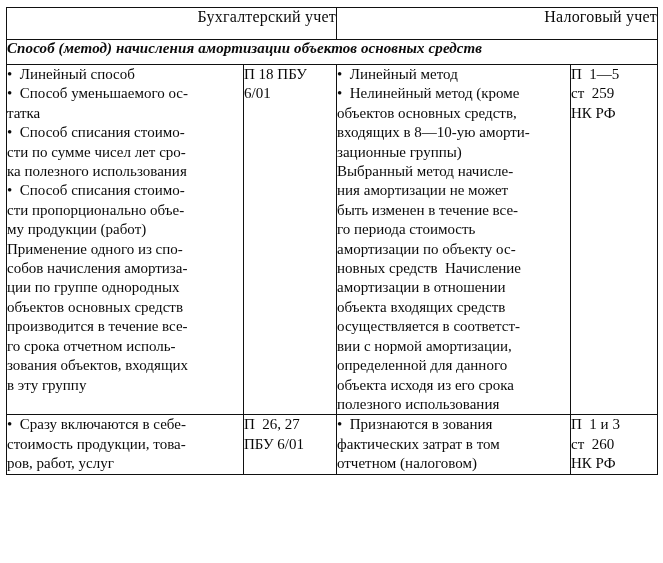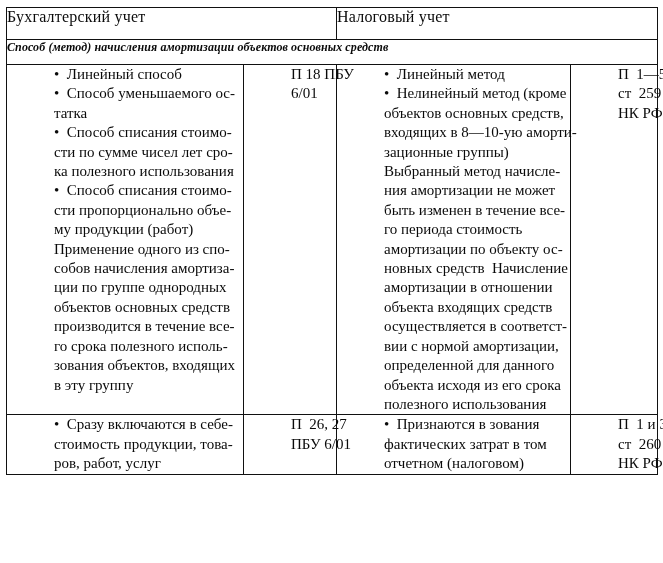--- a/index.html
+++ b/index.html
@@ -40,47 +40,46 @@
   }
 
   
   col.c1 { width: 237px; }
   col.c2 { width: 93px; }
   col.c3 { width: 234px; }
   col.c4 { width: 87px; }
 
   td.hdr-top,
   td.hdr-sub {
-    text-align: left;
+    text-align: right;
     vertical-align: middle;
     font-size: 16px;
     letter-spacing: 0.2px;
   }
   td.hdr-top { height: 31px; }
   td.hdr-sub { height: 34px; }
 
   td.section {
     height: 24px;
     vertical-align: middle;
     padding: 0 0 0 8px;
     font-style: italic;
     font-weight: bold;
-    font-size: 12px;
+    font-size: 15px;
     letter-spacing: 0.1px;
   }
 
   td.body-cell {
     padding: 3px 5px 4px 6px;
     line-height: 19.4px;
     font-size: 15px;
   }
 
   .lines > div {
     white-space: pre;
-    margin-left: 47px;
   }
 </style>
 </head>
 <body>
 
 <div class="page">
 
   <table class="doc-table">
     <colgroup>
       <col class="c1">
@@ -110,21 +109,21 @@
               <div>сти по сумме чисел лет сро-</div>
               <div>ка полезного использования</div>
               <div>•  Способ списания стоимо-</div>
               <div>сти пропорционально объе-</div>
               <div>му продукции (работ)</div>
               <div>Применение одного из спо-</div>
               <div>собов начисления амортиза-</div>
               <div>ции по группе однородных</div>
               <div>объектов основных средств</div>
               <div>производится в течение все-</div>
-              <div>го срока полезного исполь-</div>
+              <div>го срока отчетном исполь-</div>
               <div>зования объектов, входящих</div>
               <div>в эту группу</div>
             </div>
           </td>
         <td class="body-cell">
             <div class="lines">
               <div>П 18 ПБУ</div>
               <div>6/01</div>
             </div>
           </td>

